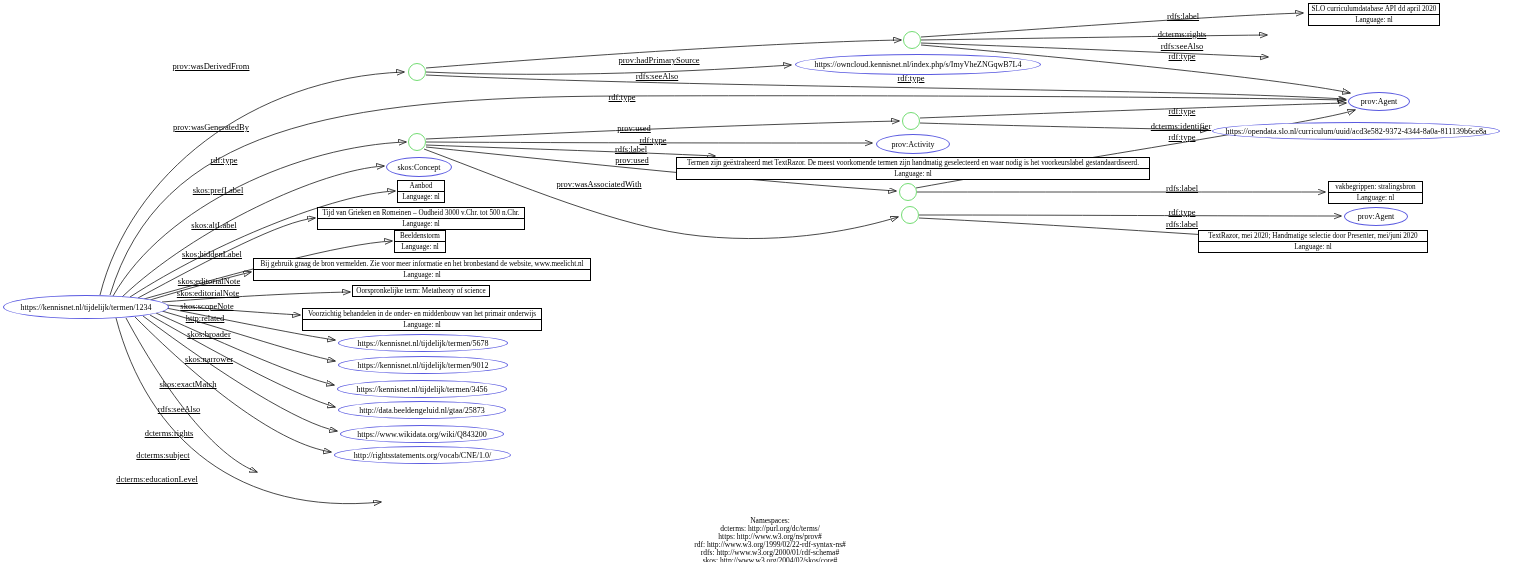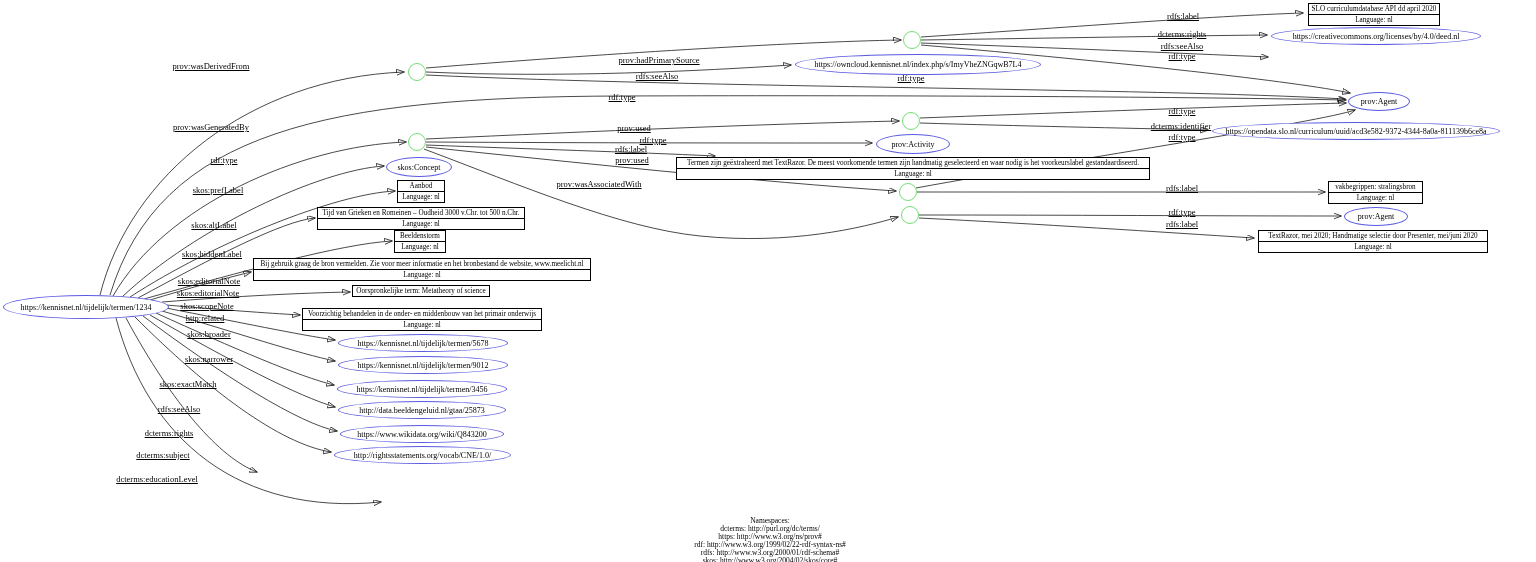--- a/index.html
+++ b/index.html
@@ -146,40 +146,37 @@
   <div class="box" style="left:676px;top:157px;width:472px">
     <div class="r">Termen zijn geëxtraheerd met TextRazor. De meest voorkomende termen zijn handmatig geselecteerd en waar nodig is het voorkeurslabel gestandaardiseerd.</div>
     <div class="r">Language: nl</div>
   </div>
 
   <div class="box" style="left:1308px;top:3px;width:130px">
     <div class="r">SLO curriculumdatabase API dd april 2020</div>
     <div class="r">Language: nl</div>
   </div>
 
-  <div class="ell" style="left:1271px;top:27px;width:208px;height:16px">
-    <span>https://creativecommons.org/licenses/by/4.0/deed.nl</span>
-    </div>
   <div class="ell" style="left:1348px;top:92px;width:60px;height:17px">
     <span>prov:Agent</span>
     </div>
   <div class="ell" style="left:1212px;top:122px;width:286px;height:16px">
     <span>https://opendata.slo.nl/curriculum/uuid/acd3e582-9372-4344-8a0a-811139b6ce8a</span>
     </div>
 
   <div class="box" style="left:1328px;top:181px;width:93px">
     <div class="r">vakbegrippen: stralingsbron</div>
     <div class="r">Language: nl</div>
   </div>
 
   <div class="ell" style="left:1344px;top:207px;width:62px;height:17px">
     <span>prov:Agent</span>
     </div>
 
-  <div class="box" style="left:1258px;top:230px;width:228px">
+  <div class="box" style="left:1198px;top:230px;width:228px">
     <div class="r">TextRazor, mei 2020; Handmatige selectie door Presenter, mei/juni 2020</div>
     <div class="r">Language: nl</div>
   </div>
 
   <div class="elabel" style="left:211px;top:66px">prov:wasDerivedFrom</div>
   <div class="elabel" style="left:211px;top:127px">prov:wasGeneratedBy</div>
   <div class="elabel" style="left:224px;top:160px">rdf:type</div>
   <div class="elabel" style="left:218px;top:190px">skos:prefLabel</div>
   <div class="elabel" style="left:214px;top:225px">skos:altLabel</div>
   <div class="elabel" style="left:212px;top:254px">skos:hiddenLabel</div>

